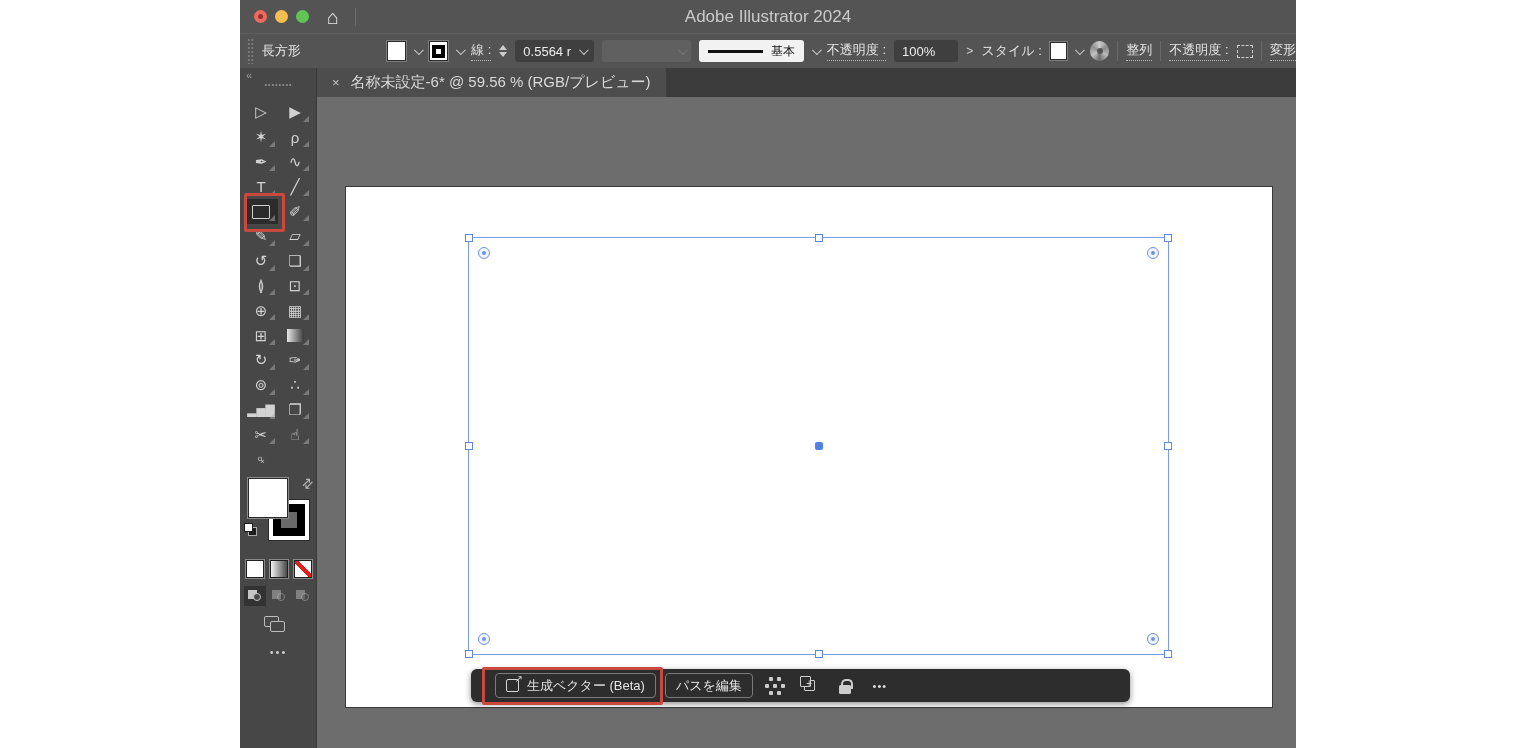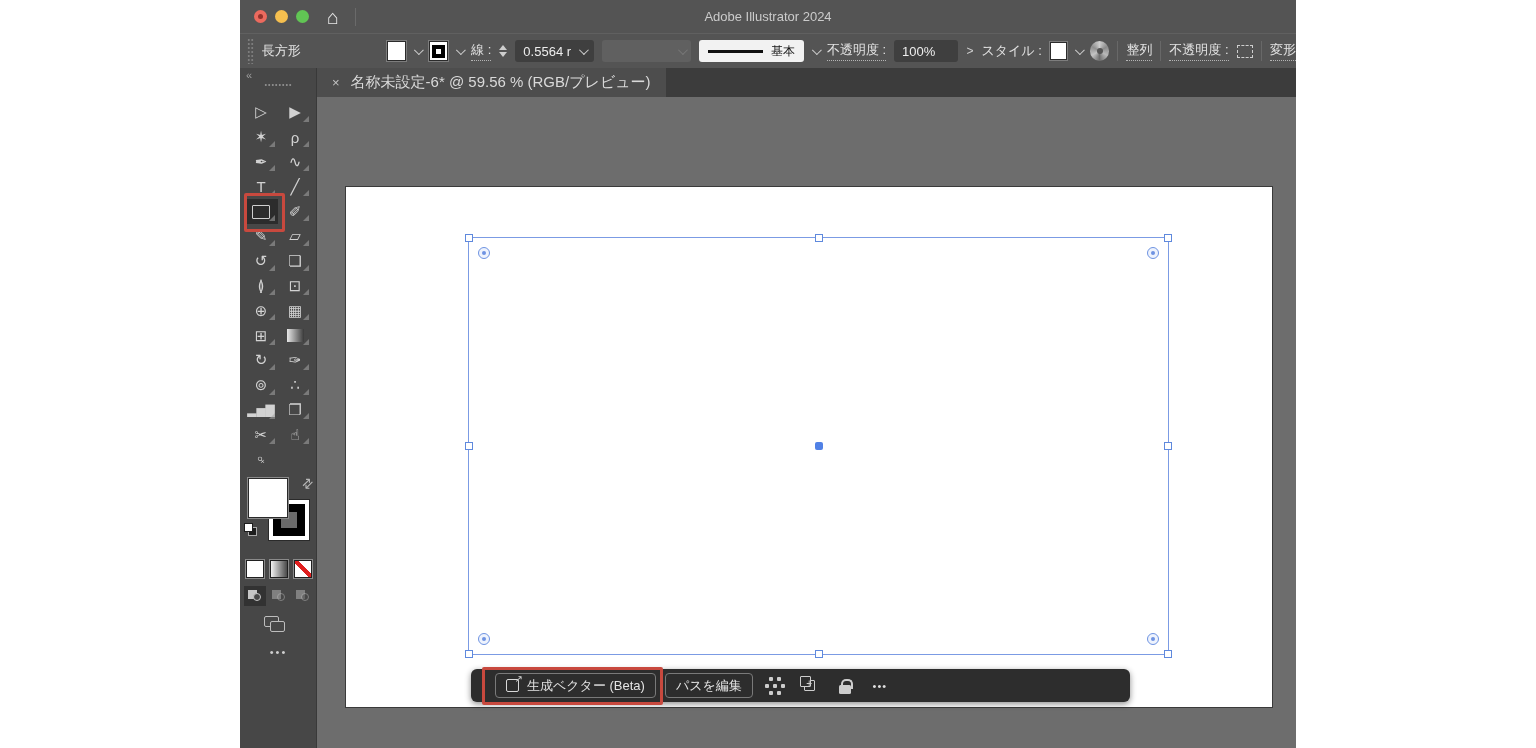--- a/index.html
+++ b/index.html
@@ -15,27 +15,27 @@
   .lights { display:flex; gap:8px; margin-left:14px; }
   .light { width:13px; height:13px; border-radius:50%; display:flex;
            align-items:center; justify-content:center; }
   .light.red { background:#ec6a5e; } .light.red i { width:5px; height:5px;
            border-radius:50%; background:#93322b; display:block; }
   .light.yellow { background:#f5bf4f; }
   .light.green { background:#61c554; }
   .home { color:#e6e6e6; font-size:20px; margin-left:18px; line-height:1; }
   .tb-div { width:1px; height:18px; background:#6a6a6a; margin-left:16px; }
   .win-title { position:absolute; left:50%; transform:translateX(-50%);
-               color:#cbcbcb; font-size:13px; }
+               color:#cbcbcb; font-size:17px; }
 
   
   .controlbar { position:absolute; left:0; top:33px; width:100%; height:35px;
                 background:#545454; border-top:1px solid #606060;
                 display:flex; align-items:center; gap:8px; padding-left:7px;
-                overflow:hidden; white-space:nowrap; }
+                overflow:hidden; white-space:nowrap;justify-content:center; }
   .grip-v { width:7px; height:26px; background-image:radial-gradient(#7d7d7d 1px, transparent 1.2px);
             background-size:3.5px 4px; }
   .cb-label { color:#e3e3e3; font-size:13px; }
   .dotted { border-bottom:1px dotted #b5b5b5; padding-bottom:1px; }
   .chev { width:7px; height:7px; border-right:1.6px solid #cfcfcf;
           border-bottom:1.6px solid #cfcfcf; transform:rotate(45deg) translateY(-2px); display:inline-block; }
   .swatch-fill { width:20px; height:20px; background:#fff; border:1px solid #2b2b2b;
                  box-shadow:0 0 0 1px #7d7d7d; margin-left:78px; }
   .swatch-stroke { width:20px; height:20px; background:#fff; border:1px solid #2b2b2b;
                  box-shadow:0 0 0 1px #7d7d7d; display:flex; align-items:center; justify-content:center; }

